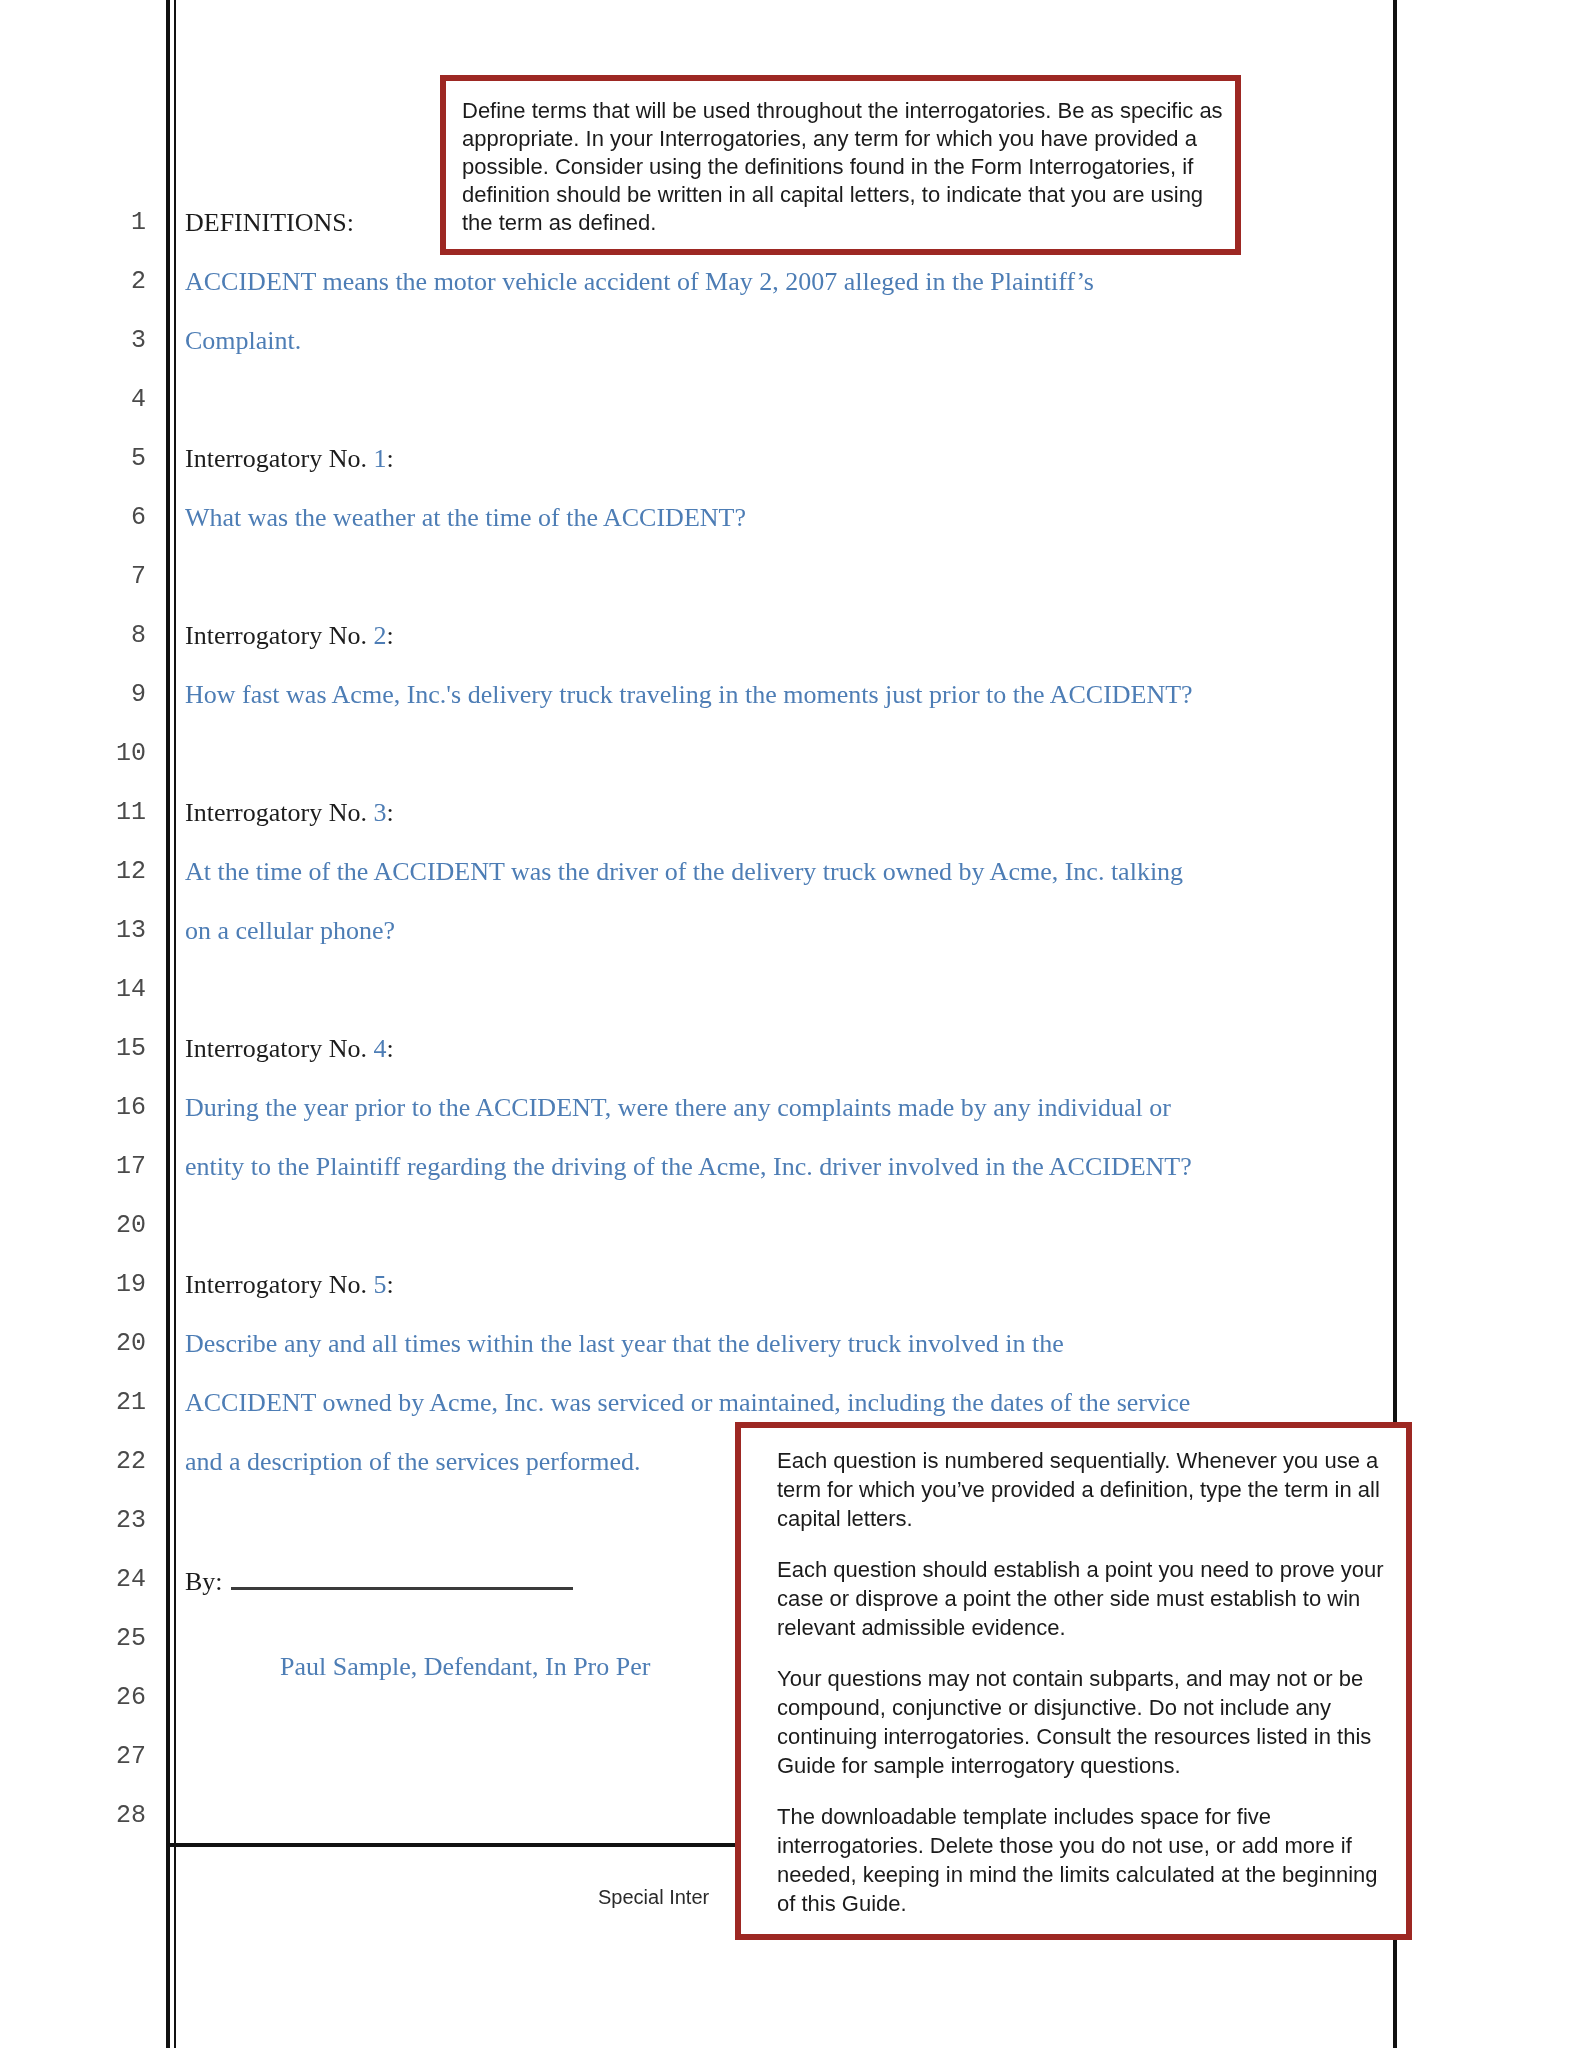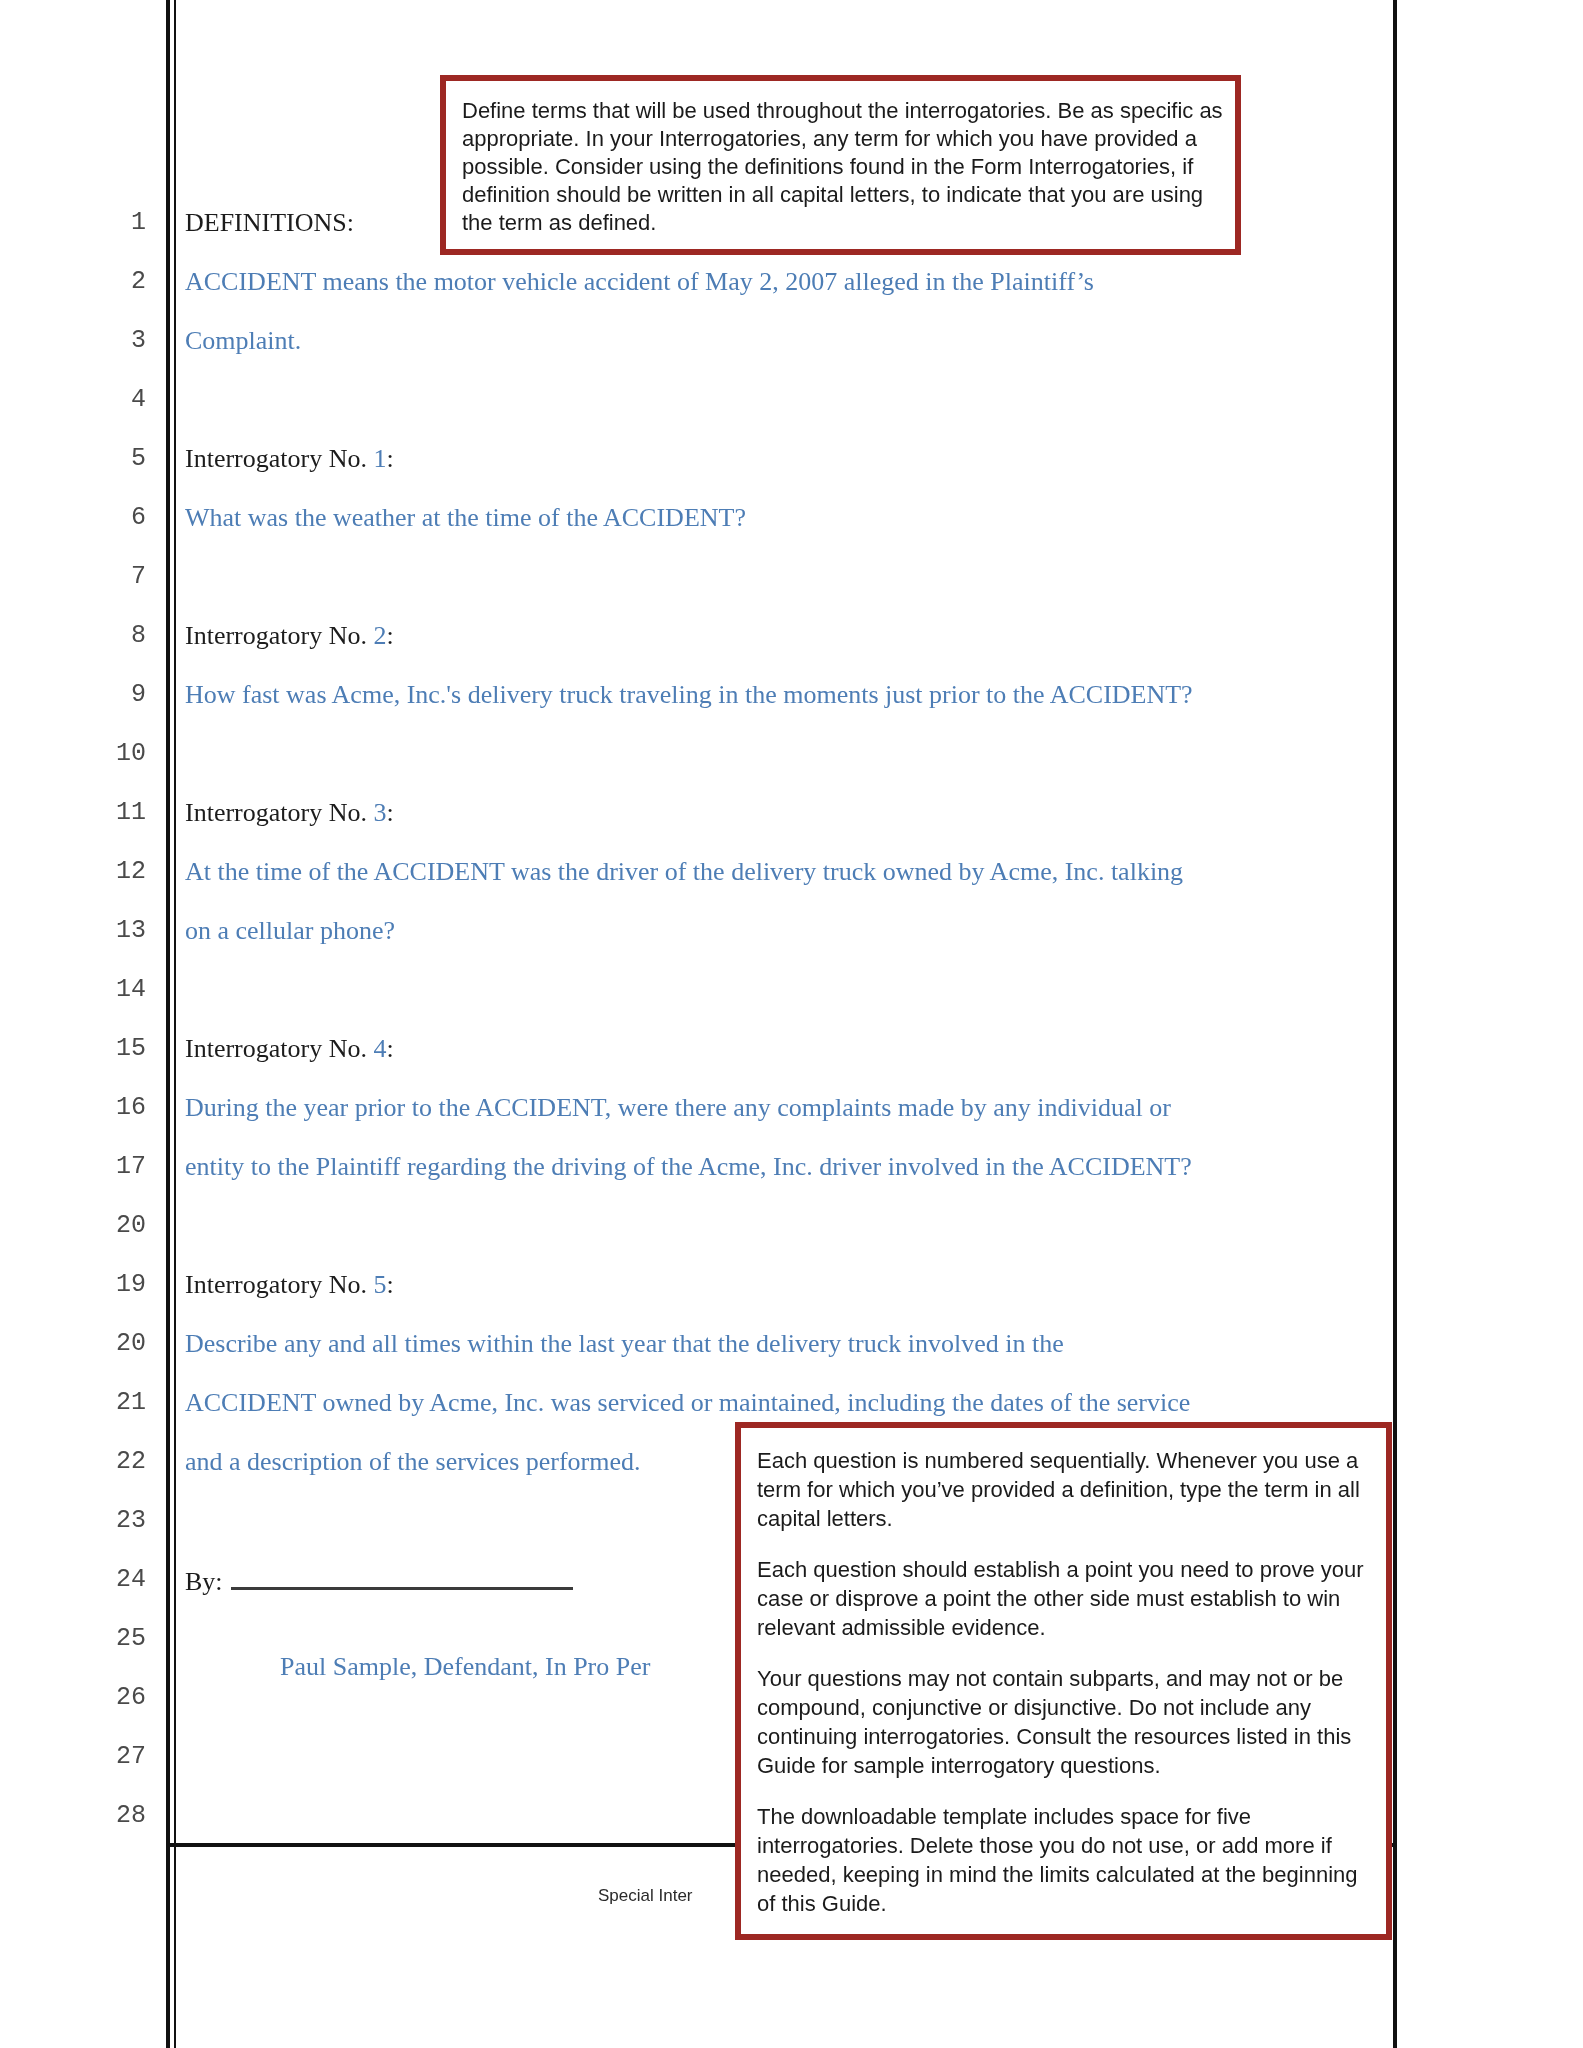--- a/index.html
+++ b/index.html
@@ -31,34 +31,34 @@
   .blue{color:#4d7db5;}
   .indent{left:280px;margin-top:28px;}
   .sig-underline{
     display:inline-block;width:342px;height:24px;margin-left:8px;
     border-bottom:3px solid #3b3b3b;
   }
   
   .footer-text{
     position:absolute;left:598px;top:1886px;white-space:nowrap;
     font-family:"Liberation Sans", sans-serif;
-    font-size:17px;color:#2a2a2a;z-index:2;
+    font-size:20px;color:#2a2a2a;z-index:2;
   }
   
   .callout{
     position:absolute;background:#ffffff;
     border:6px solid #9d2823;
     font-family:"Liberation Sans", sans-serif;
     font-size:22px;line-height:28px;color:#1b1b1b;
     z-index:5;
   }
   .callout .cline{white-space:nowrap;}
   .callout .pgap{height:22px;}
   .callout1{left:440px;top:75px;padding:16px 12px 12px 16px;}
-  .callout2{left:735px;top:1422px;padding:18px 22px 16px 16px;line-height:29px;}
+  .callout2{left:735px;top:1422px;padding:18px 22px 16px 36px;line-height:29px;}
 </style>
 </head>
 <body>
 
 <div class="page">
 
   <div class="vrule outer"></div>
   <div class="vrule inner"></div>
   <div class="vrule right"></div>
   <div class="hrule"></div>

